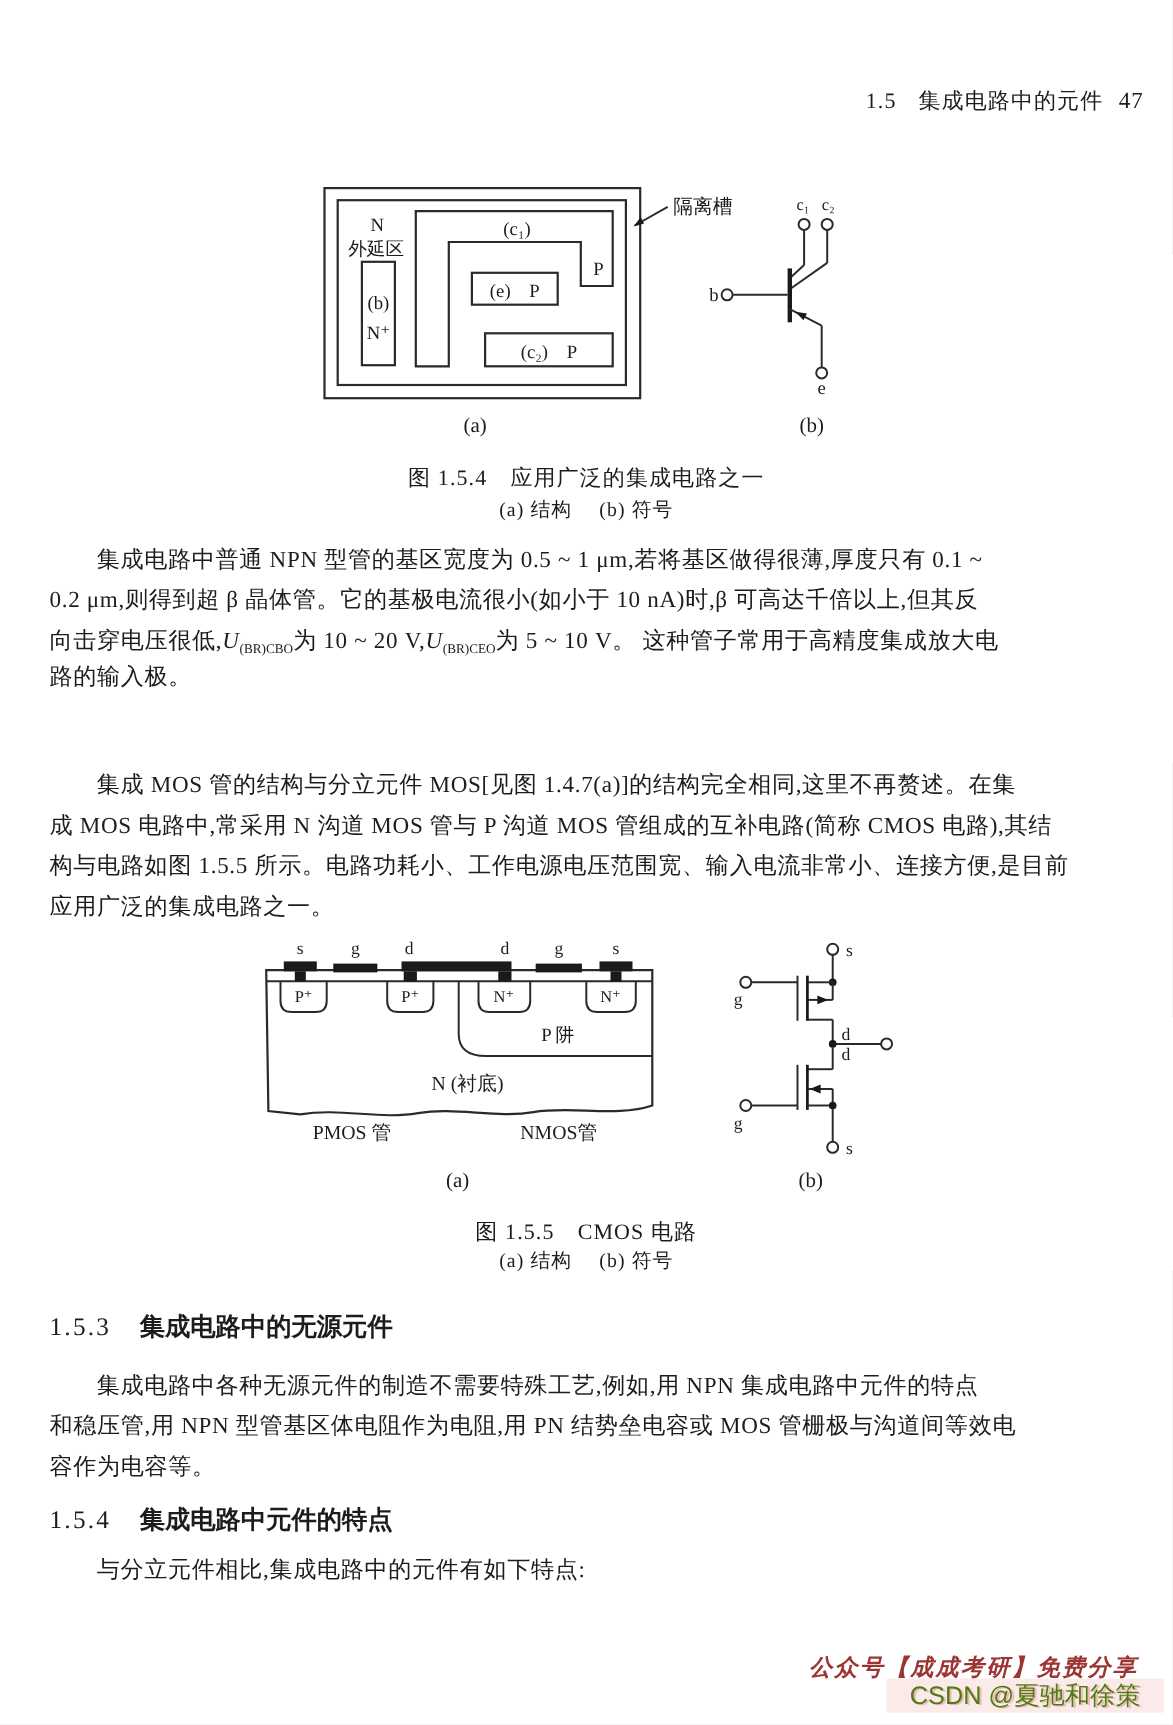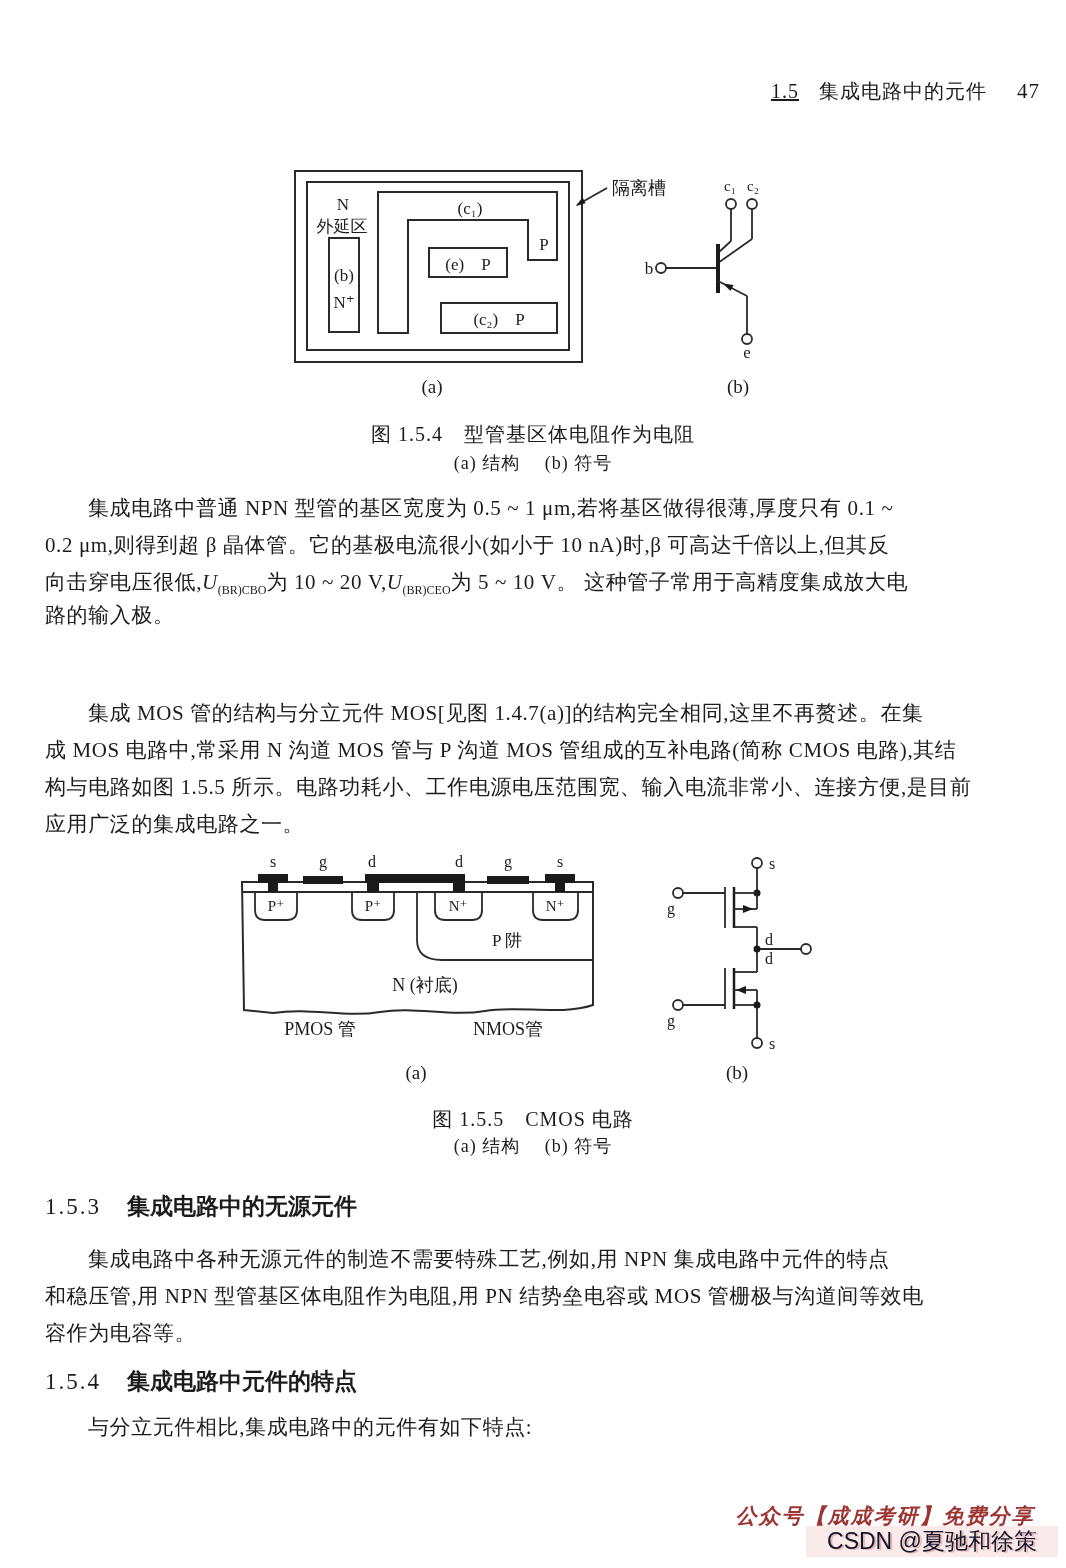--- a/index.html
+++ b/index.html
@@ -1,36 +1,36 @@
 <!DOCTYPE html>
 <html><head>
 <meta charset="utf-8">
 <style>
   html,body{margin:0;padding:0;background:#e8e8e8;}
   .page{position:relative;width:1066px;height:1568px;background:#ffffff;
         font-family:"Liberation Serif","DejaVu Serif",serif;color:#1c1c1c;overflow:hidden;}
   .abs{position:absolute;}
   .hdr{position:absolute;top:78px;right:26px;font-size:20px;letter-spacing:1px;white-space:nowrap;}
-  .hdr .num{margin-right:20px;text-decoration:underline;}
-  .hdr .pg{margin-left:30px;font-size:21px;}
+  .hdr .num{margin-right:20px;}
+  .hdr .pg{margin-left:14px;font-size:21px;}
   .bl{position:absolute;left:45px;width:994px;height:28px;line-height:28px;
       font-size:21px;letter-spacing:0.6px;white-space:nowrap;}
   .ind{text-indent:43px;}
   .sec{position:absolute;left:45px;white-space:nowrap;
        font-family:"Liberation Sans","DejaVu Sans",sans-serif;font-size:23px;font-weight:bold;}
   .sec .secnum{font-weight:normal;font-family:"Liberation Serif","DejaVu Serif",serif;
        letter-spacing:2px;margin-right:26px;}
   .cap{position:absolute;left:0;width:1066px;text-align:center;font-size:20px;letter-spacing:1px;}
   .subcap{position:absolute;left:0;width:1066px;text-align:center;font-size:18px;letter-spacing:1px;}
   .it{font-style:italic;}
   .sub{font-size:12px;vertical-align:-5px;letter-spacing:0;}
   .footer-promo{position:absolute;top:1502px;left:660px;width:450px;text-align:center;
        color:#9c3532;font-size:21px;font-style:italic;letter-spacing:2px;font-weight:bold;}
   .watermark{position:absolute;top:1526px;left:806px;width:252px;text-align:center;
-       font-family:"Liberation Sans","DejaVu Sans",sans-serif;font-size:23px;color:#0f172a;
+       font-family:"Liberation Sans","DejaVu Sans",sans-serif;font-size:23px;color:#4d7c0f;
        background:rgba(247,216,216,0.55);text-shadow:2px 1px 0 rgba(222,122,122,0.45);}
   svg{position:absolute;overflow:visible;}
   svg text{font-family:"Liberation Serif","DejaVu Serif",serif;fill:#1c1c1c;}
   .ln{stroke:#2a2a2a;stroke-width:2;fill:none;}
   .thin{stroke:#2a2a2a;stroke-width:1.8;fill:none;}
   .pad{fill:#1a1a1a;stroke:none;}
   .dot{fill:#1a1a1a;stroke:none;}
   .term{fill:#ffffff;stroke:#2a2a2a;stroke-width:1.8;}
   .arrfill{fill:#1a1a1a;stroke:none;}
 </style>
@@ -79,21 +79,21 @@
       <text x="369" y="114" font-size="17" text-anchor="middle">b</text>
       <line class="thin" x1="438" y1="121" x2="467" y2="136"></line>
       <polygon class="arrfill" points="443,123.5 453.6,124.9 450.4,131.1"></polygon>
       <line class="thin" x1="467" y1="136" x2="467" y2="174"></line>
       <circle class="term" cx="467" cy="179" r="5"></circle>
       <text x="467" y="198" font-size="17" text-anchor="middle">e</text>
       <text x="458" y="233" font-size="19" text-anchor="middle">(b)</text>
     </g>
   </svg>
 
-  <div class="cap" style="top:421px">图 1.5.4　型管基区体电阻作为电阻</div>
+  <div class="cap" style="top:421px">图 1.5.4　应用广泛的集成电路之一</div>
   <div class="subcap" style="top:451px">(a) 结构　 (b) 符号</div>
 
   <div class="bl ind" style="top:494px">集成电路中普通 NPN 型管的基区宽度为 0.5 ~ 1 μm,若将基区做得很薄,厚度只有 0.1 ~</div>
   <div class="bl" style="top:531px">0.2 μm,则得到超 β 晶体管。它的基极电流很小(如小于 10 nA)时,β 可高达千倍以上,但其反</div>
   <div class="bl" style="top:568px"><span>向击穿电压很低,</span><span class="it">U</span><span class="sub">(BR)CBO</span><span>为 10 ~ 20 V,</span><span class="it">U</span><span class="sub">(BR)CEO</span><span>为 5 ~ 10 V。 这种管子常用于高精度集成放大电</span></div>
   <div class="bl" style="top:601px">路的输入极。</div>
 
 
   <div class="bl ind" style="top:699px">集成 MOS 管的结构与分立元件 MOS[见图 1.4.7(a)]的结构完全相同,这里不再赘述。在集</div>
   <div class="bl" style="top:736px">成 MOS 电路中,常采用 N 沟道 MOS 管与 P 沟道 MOS 管组成的互补电路(简称 CMOS 电路),其结</div>

